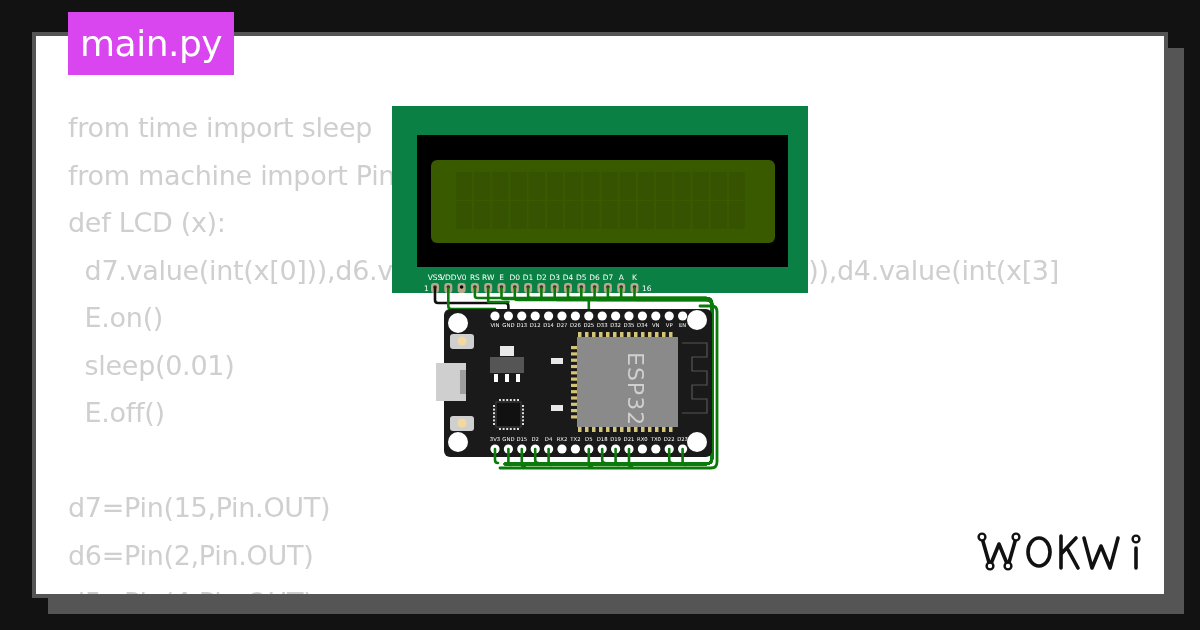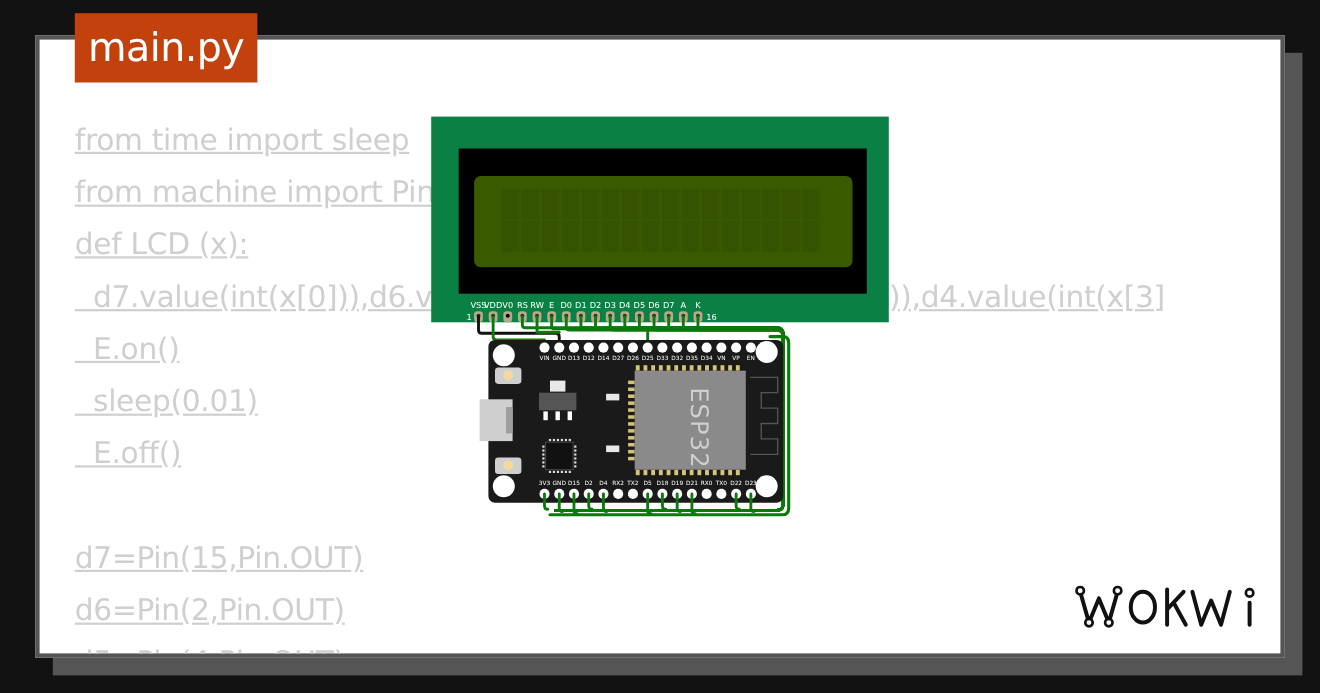--- a/index.html
+++ b/index.html
@@ -15,24 +15,24 @@
   .card {
     position: absolute; left: 32px; top: 32px; width: 1128px; height: 558px;
     background: #ffffff; border: 4px solid #555555; overflow: hidden;
   }
   .code {
     position: absolute; left: 32px; top: 68px; margin: 0;
     font-family: "DejaVu Sans", sans-serif; font-size: 27px;
     color: #cfcfcf; line-height: 47.5px; white-space: pre;
     letter-spacing: -0.3px;
   }
-  .code .line { display: block; height: 47.5px; text-decoration: underline; }
+  .code .line { display: block; height: 47.5px; }
   .file-tab {
     position: absolute; left: 68px; top: 12px; height: 63px; padding: 0 12px;
-    background: #c2410c; color: #ffffff; font-size: 36px;
+    background: #d946ef; color: #ffffff; font-size: 36px;
     line-height: 63px; font-family: "DejaVu Sans", sans-serif;
     letter-spacing: -0.5px;
   }
   .diagram { position: absolute; left: 0; top: 0; width: 1200px; height: 630px; pointer-events: none; }
   .diagram * { pointer-events: auto; }
   .logo {
     position: absolute; left: 976px; top: 528px; width: 172px; height: 46px;
   }
 </style>
 </head>

